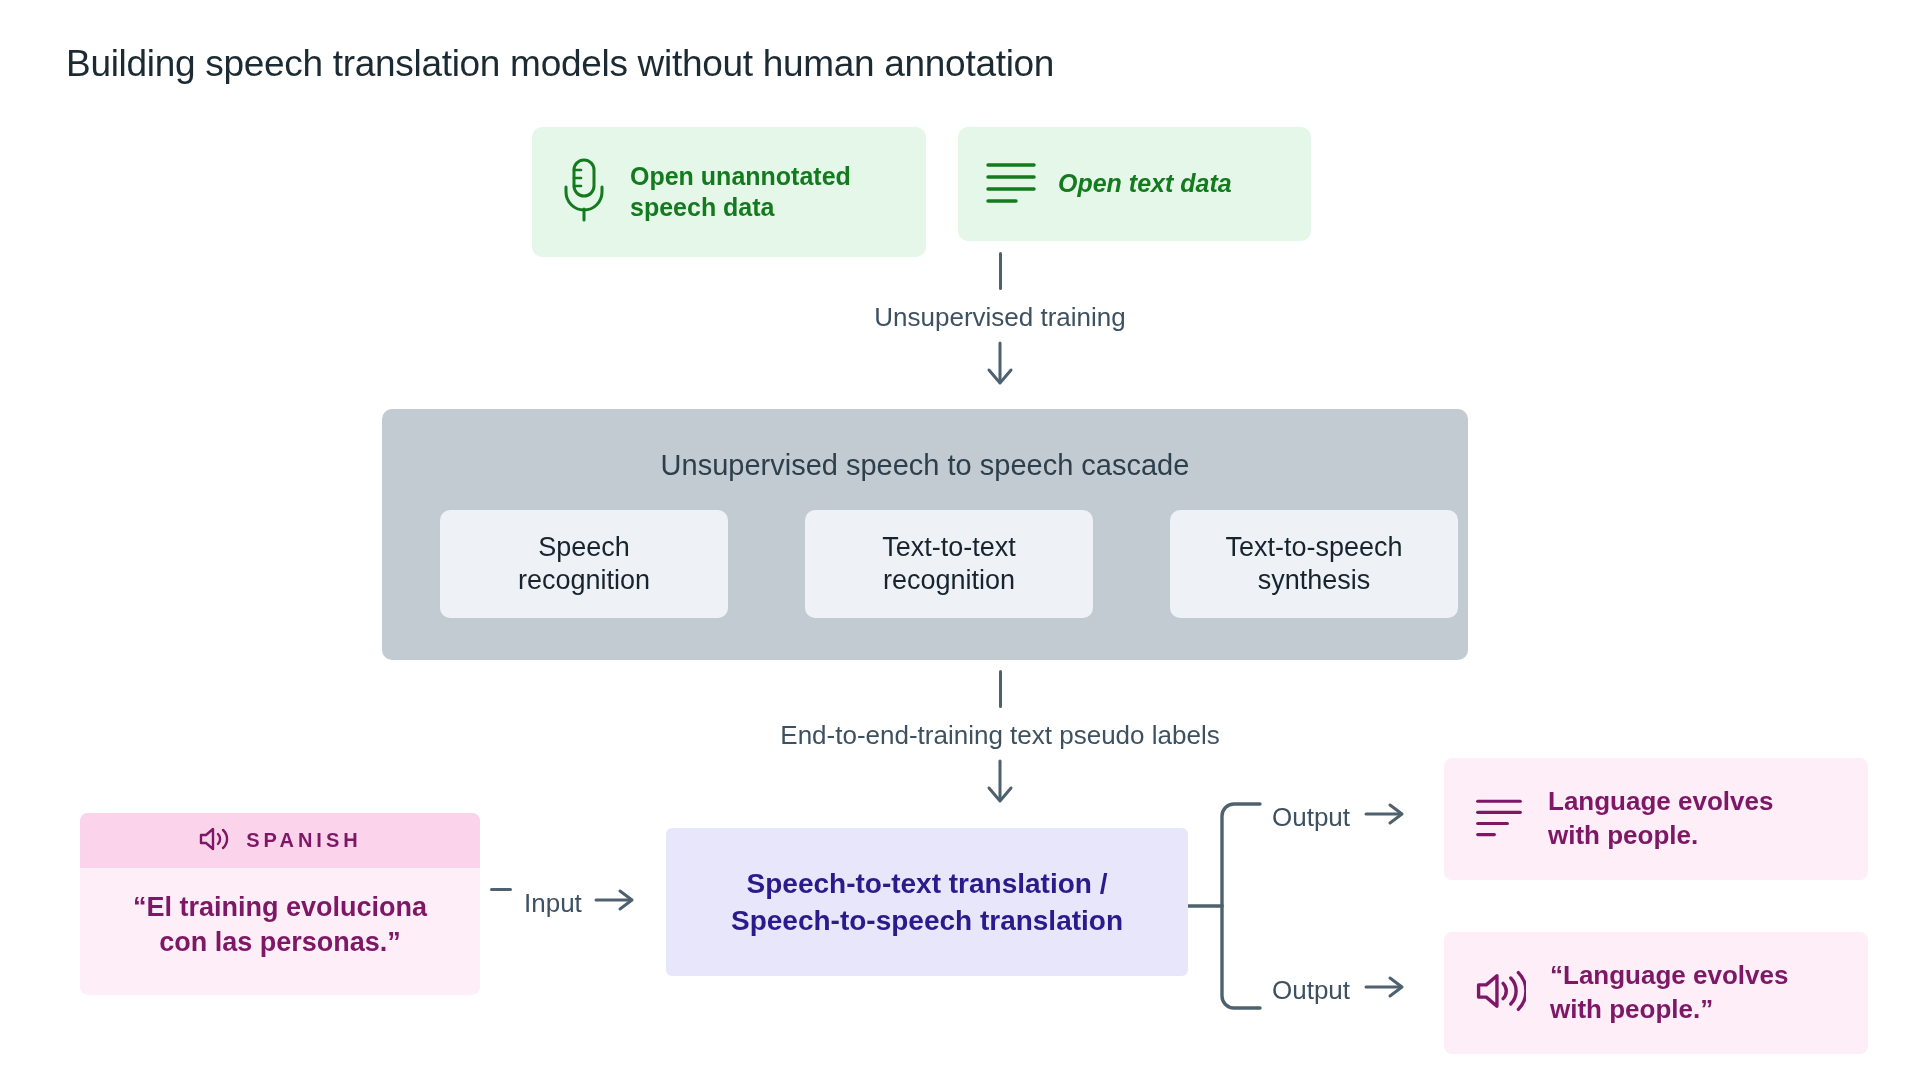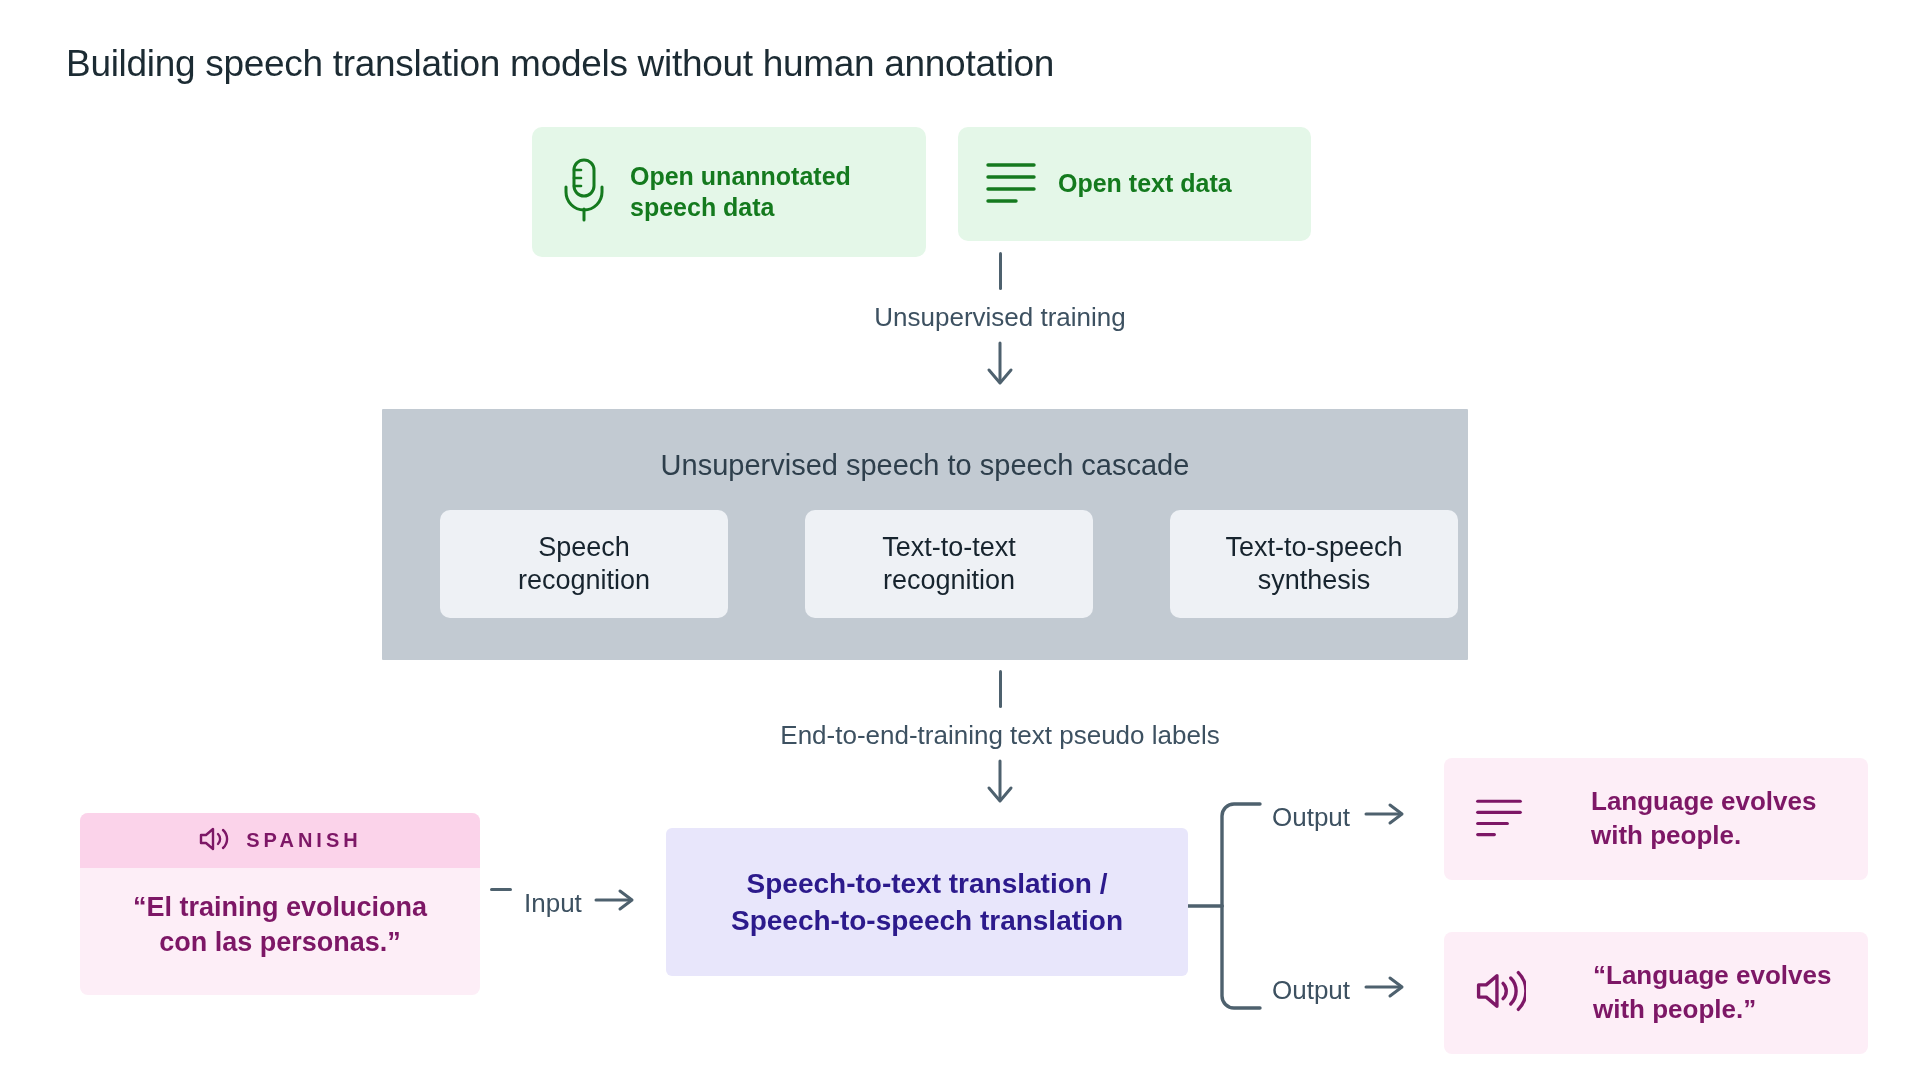--- a/index.html
+++ b/index.html
@@ -25,36 +25,36 @@
     border-radius: 10px;
     display: flex; align-items: center;
     padding: 0 26px;
     gap: 20px;
   }
   .src-label {
     font-size: 25px; color: #147a1e; font-weight: 600;
     line-height: 1.25; white-space: pre-line;
   }
   #src-speech { left: 532px; top: 127px; width: 394px; height: 130px; }
-  #src-text   { left: 958px; top: 127px; width: 353px; height: 114px; }
+  #src-text   { left: 958px; top: 127px; width: 353px; height: 114px; font-style: italic; }
 
   
   .conn { position: absolute; display: flex; flex-direction: column; align-items: center; }
   .conn .stem { width: 3px; background: #4e616e; border-radius: 2px; }
   .conn .conn-label {
     font-size: 26px; color: #3d5161; white-space: nowrap;
     margin: 12px 0 8px;
   }
   .arrow-dn { line-height: 1; }
 
   
   #cascade {
     position: absolute; left: 382px; top: 409px;
     width: 1086px; height: 251px;
-    background: #c2cad2; border-radius: 1px;
+    background: #c2cad2; border-radius: 10px;
     display: flex; flex-direction: column; align-items: center;
   }
   #cascade-title {
     margin-top: 40px;
     font-size: 29px; color: #2e3f4c; white-space: nowrap;
   }
   #cascade-row {
     margin-top: 28px; display: flex; gap: 77px; padding-left: 48px;
   }
   .cascade-card {
@@ -119,21 +119,21 @@
 
   .out-card {
     position: absolute;
     background: #fdeef7; border-radius: 8px;
     display: flex; align-items: center; padding: 0 30px; gap: 24px;
   }
   #out-card-1 { left: 1444px; top: 758px; width: 424px; height: 122px; }
   #out-card-2 { left: 1444px; top: 932px; width: 424px; height: 122px; }
   .out-text {
     font-size: 26px; font-weight: 600; color: #7d1766;
-    line-height: 1.3; white-space: pre-line; margin-left: 43px;
+    line-height: 1.3; white-space: pre-line;
   }
 </style>
 </head>
 <body>
 
 <div id="stage">
 
   <div class="title">Building speech translation models without human annotation</div>
 
   <div class="src-box" id="src-speech">

